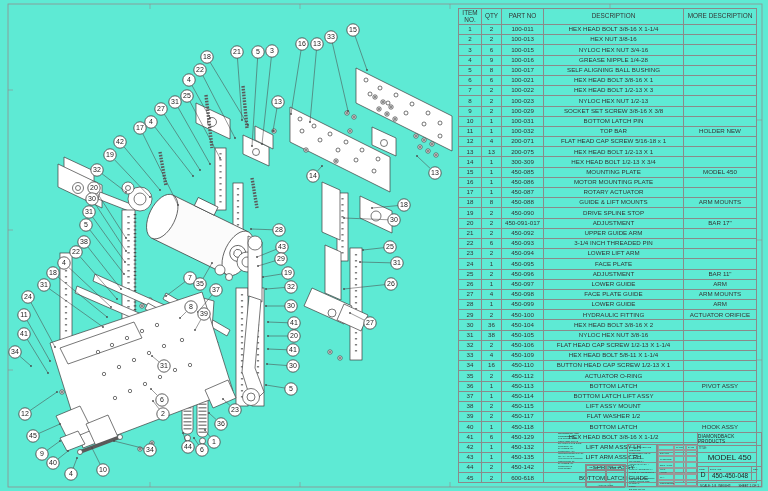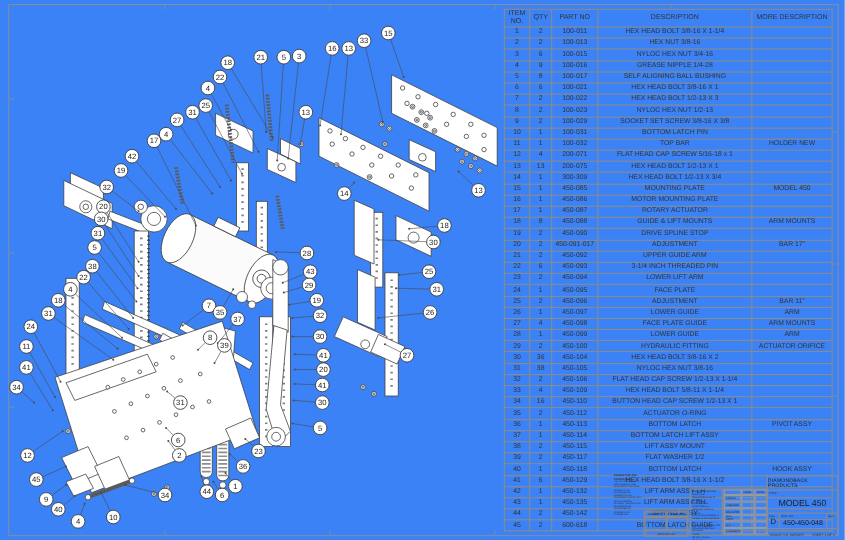--- a/index.html
+++ b/index.html
@@ -1,16 +1,16 @@
 <!DOCTYPE html>
 <html><head>
 <meta charset="utf-8">
 <style>
   html,body{margin:0;padding:0;background:#e8e8e8;}
-  .sheet{position:relative;width:768px;height:491px;background:#3b82f6;overflow:hidden;
+  .sheet{position:relative;width:768px;height:491px;background:#5eead4;overflow:hidden;
          font-family:"Liberation Sans",sans-serif;color:#222;}
   svg{position:absolute;left:0;top:0;}
   
   .bom{position:absolute;left:458px;top:8px;width:298px;}
   .bom table{border-collapse:collapse;table-layout:fixed;width:298px;}
   .bom th,.bom td{border:0.5px solid #8a8a8a;padding:0;text-align:center;
                   font-size:6.2px;line-height:1.08;height:9.2px;overflow:hidden;white-space:nowrap;
                   font-weight:normal;color:#333;}
   .bom th{height:15px;white-space:normal;font-size:6.4px;}
   

